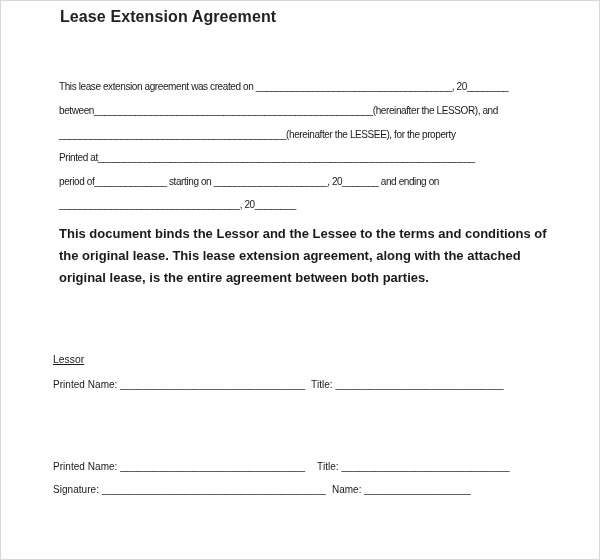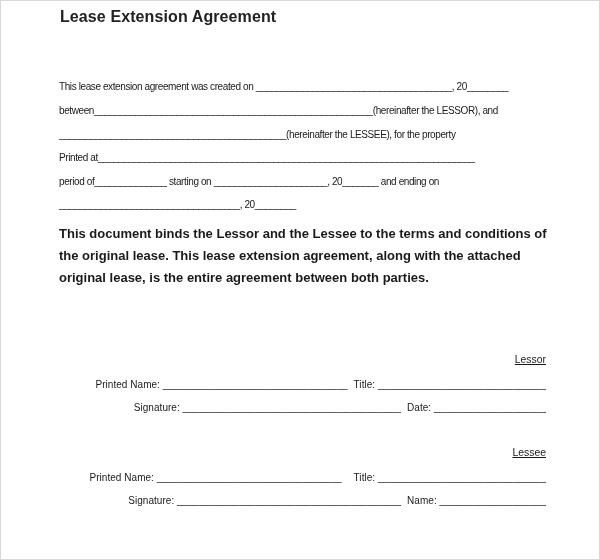--- a/index.html
+++ b/index.html
@@ -55,23 +55,22 @@
   .para {
     font-size: 13px;
     line-height: 22px;
     color: #1a1a1a;
     width: 492px;
     white-space: normal;
     font-weight: bold;
   }
   .sig-section {
     position: absolute;
-    left: 58px;
+    left: 52px;
     width: 487px;
-    text-align: right;
   }
   .sig-heading {
     font-size: 10.4px;
     font-weight: normal;
     text-decoration: underline;
     color: #1a1a1a;
     white-space: nowrap;
   }
   .sig-row {
     font-size: 10px;
@@ -108,27 +107,23 @@
 
     <div class="para sp-24">This document binds the Lessor and the Lessee to the terms and conditions of the original lease. This lease extension agreement, along with the attached original lease, is the entire agreement between both parties.</div>
 
   </div>
 
   <div class="sig-section" style="top: 353px;">
     <div class="sig-heading">Lessor</div>
     <div class="sig-row head-gap">
       <span>Printed Name: _________________________________</span><span style="display:inline-block;width:6px;"></span><span>Title: ______________________________</span>
     </div>
-    <div class="sig-row row-gap">
-      <span>Signature: _______________________________________</span><span style="display:inline-block;width:6px;"></span><span>Date: ____________________</span>
-    </div>
   </div>
 
   <div class="sig-section" style="top: 446px;">
-    <div class="sig-heading">Lessee</div>
     <div class="sig-row head-gap">
       <span>Printed Name: _________________________________</span><span style="display:inline-block;width:12px;"></span><span>Title: ______________________________</span>
     </div>
     <div class="sig-row row-gap">
       <span>Signature: ________________________________________</span><span style="display:inline-block;width:6px;"></span><span>Name: ___________________</span>
     </div>
   </div>
 
 </div>
 

